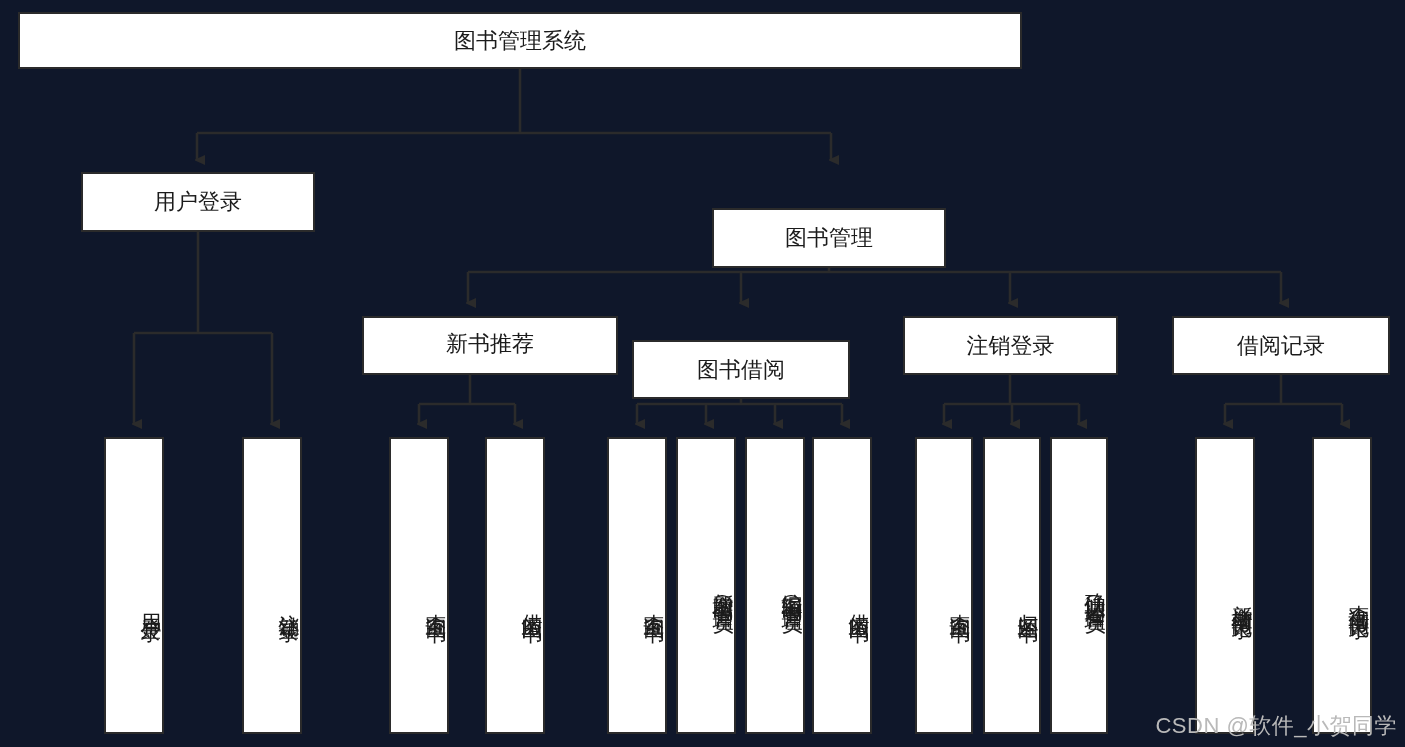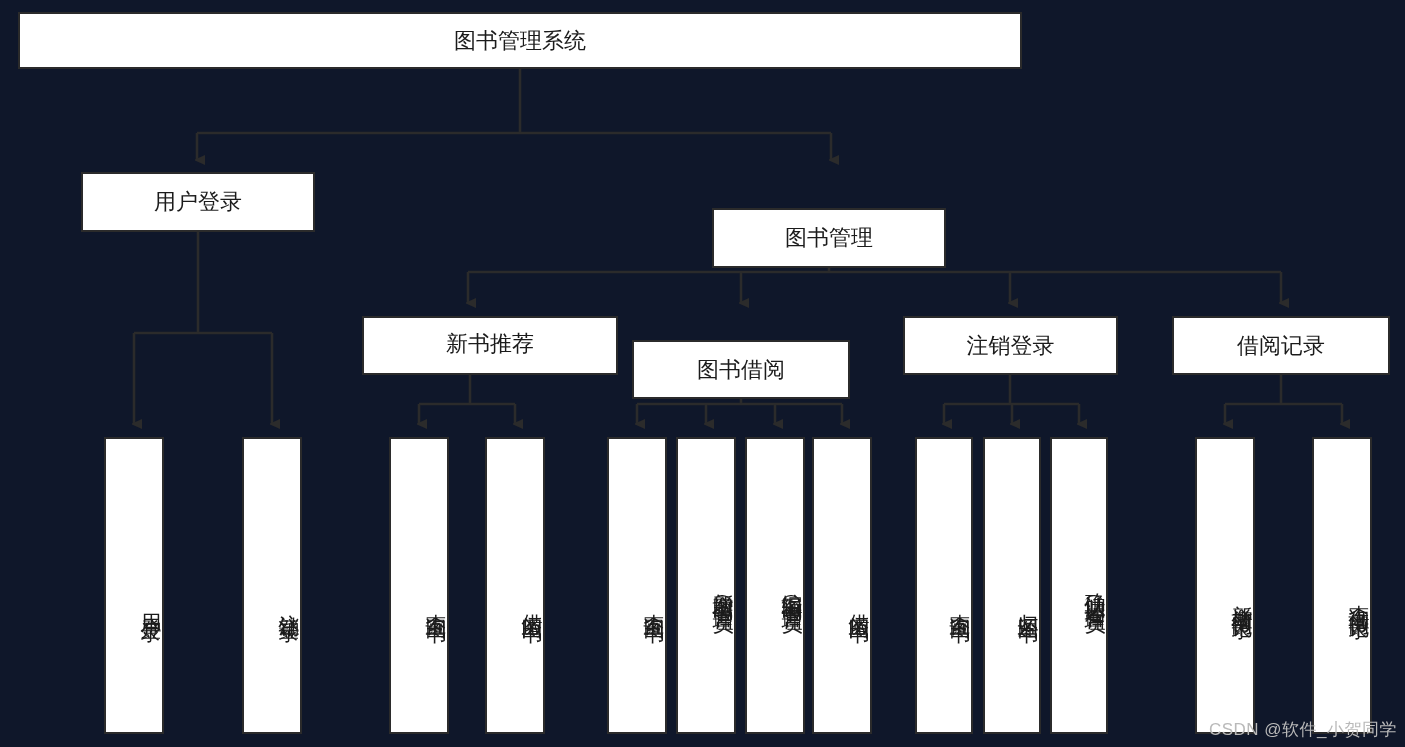--- a/index.html
+++ b/index.html
@@ -11,21 +11,21 @@
         border:2.5px solid #2b2b2b;display:flex;align-items:center;
         justify-content:center;}
   .node .label{color:#1b1b1b;line-height:1.06;text-align:center;
         white-space:pre-line;}
   .node.horiz .label{font-size:22px;}
   .node.root .label{font-size:22px;}
   .node.vert{writing-mode:vertical-rl;text-orientation:upright;
         align-items:flex-start;justify-content:center;padding-top:34px;}
   .node.vert .label{font-size:21px;letter-spacing:3px;
         writing-mode:vertical-rl;text-orientation:upright;}
-  #watermark{position:absolute;right:8px;bottom:6px;font-size:17px;
+  #watermark{position:absolute;right:8px;bottom:6px;font-size:22px;
         color:#b9b9b9;letter-spacing:0.5px;white-space:nowrap;}
 </style>
 </head>
 <body>
 
 <div id="diagram-root">
 
   <svg id="edges" viewBox="0 0 1405 747" xmlns="http://www.w3.org/2000/svg">
     <defs>
       <marker id="arrow" markerWidth="10" markerHeight="10" refX="5" refY="8" orient="auto" markerUnits="userSpaceOnUse">

